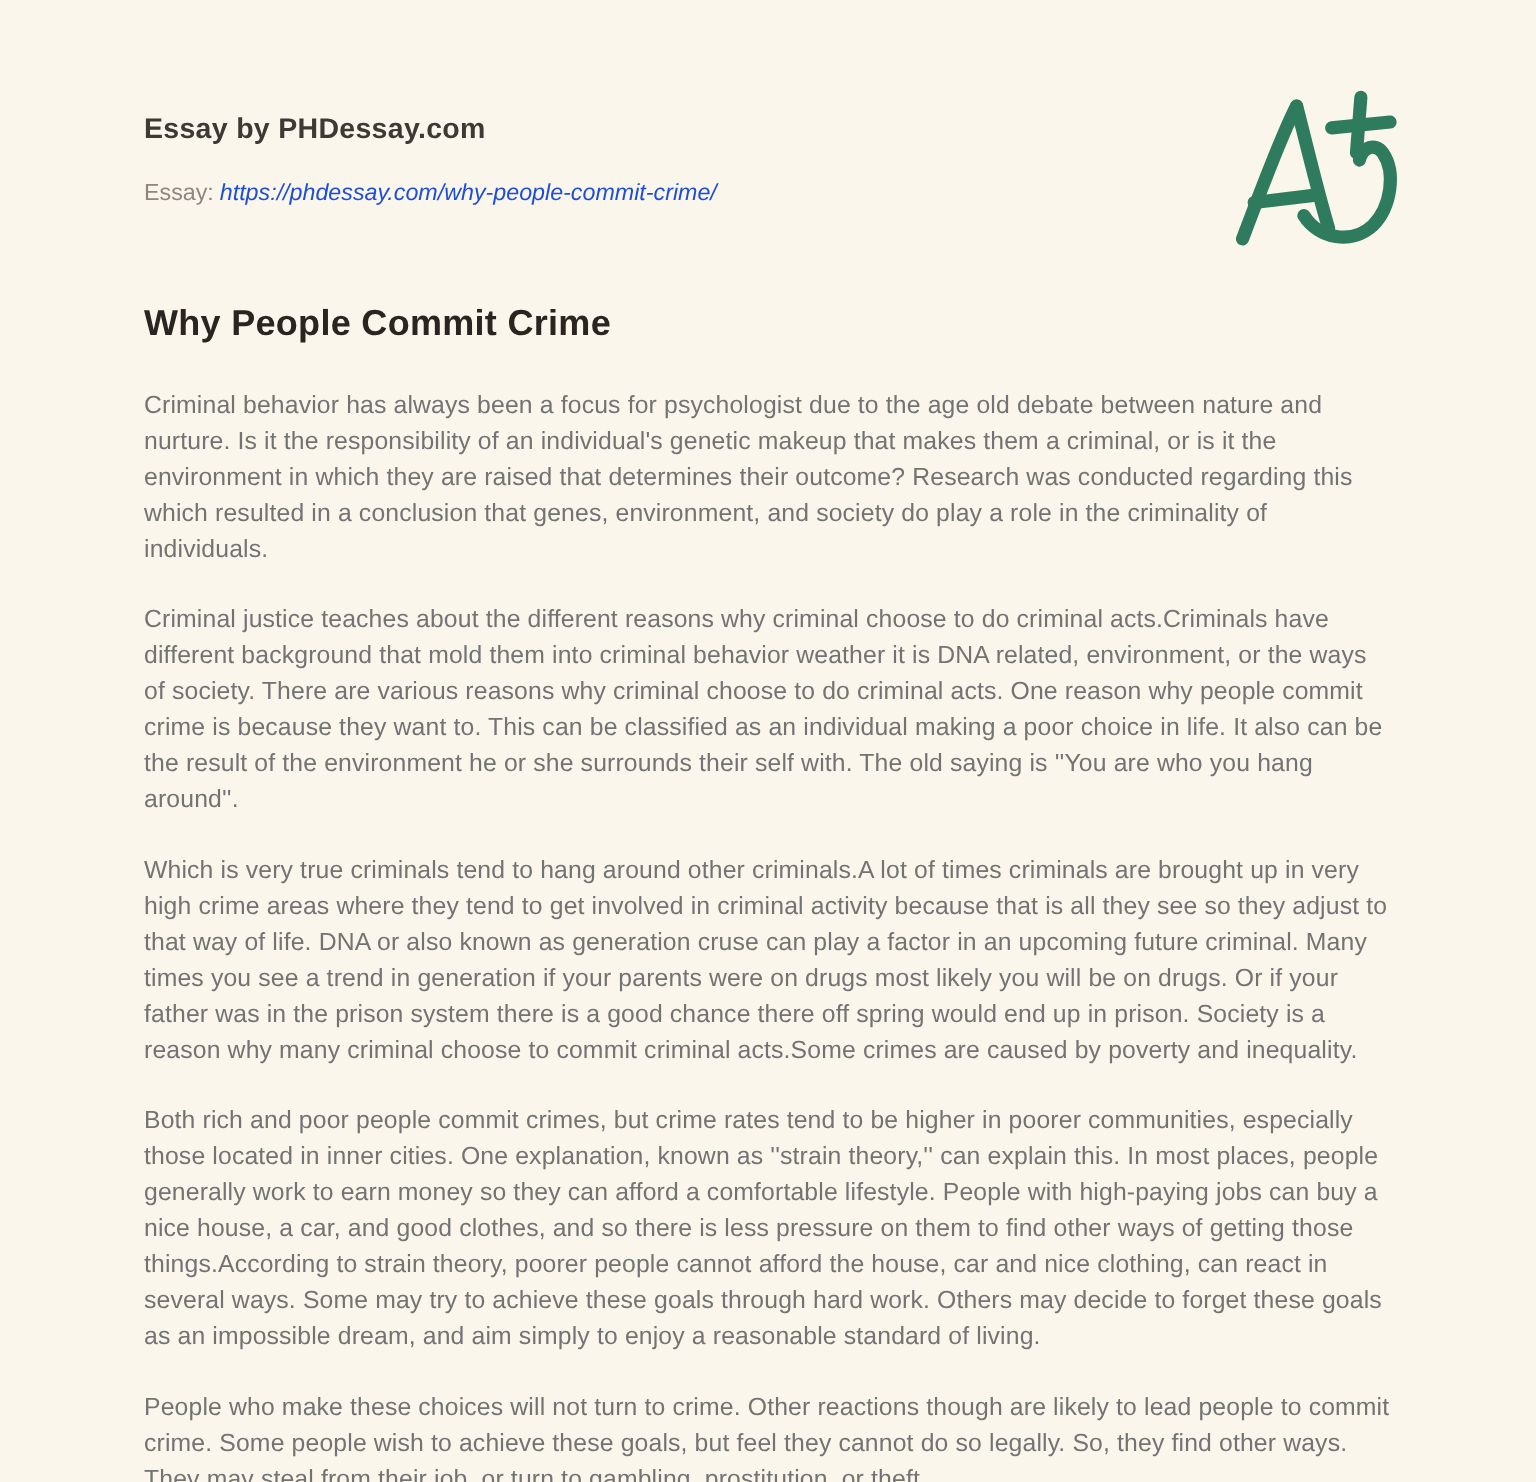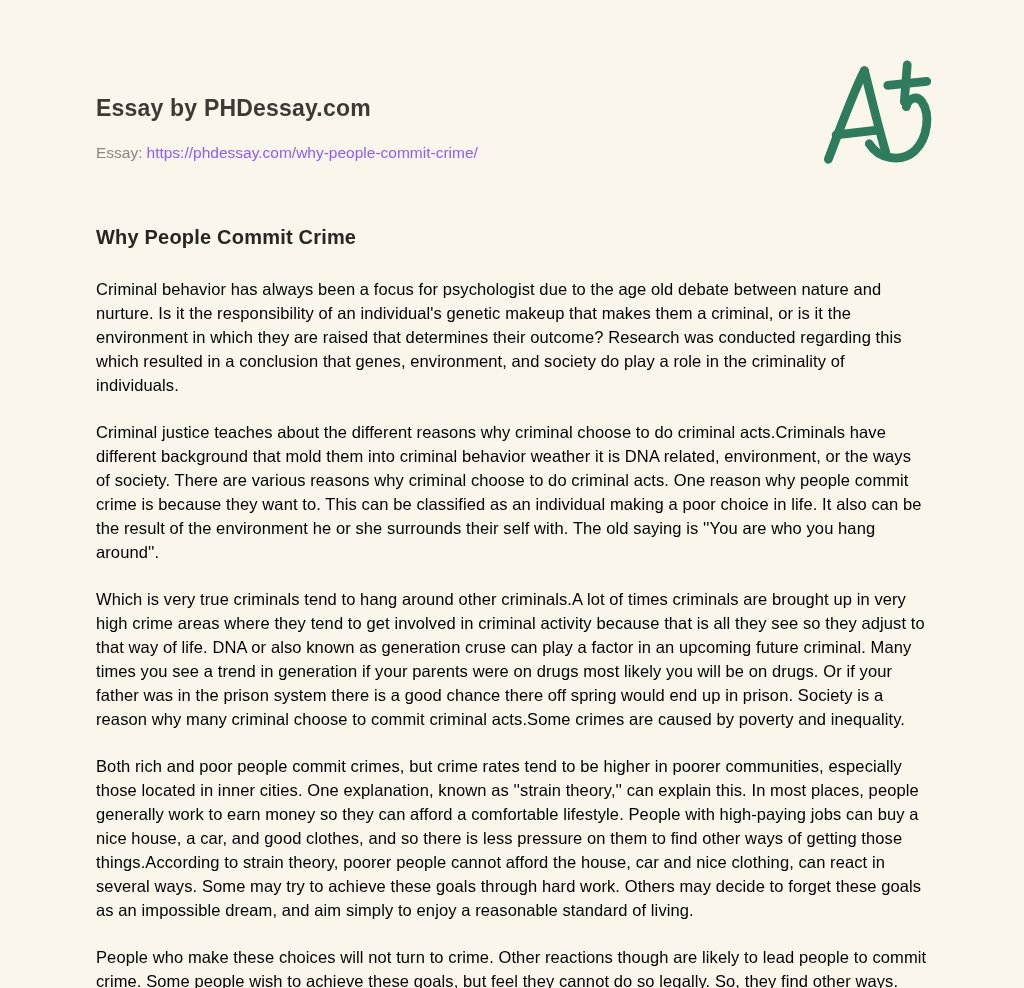--- a/index.html
+++ b/index.html
@@ -13,63 +13,63 @@
 
   .page {
     position: relative;
     width: 1024px;
     min-height: 988px;
     padding: 76px 96px 40px 96px;
     background: #FBF6EC;
   }
 
   .byline {
-    font-size: 23px;
+    font-size: 19px;
     font-weight: 700;
     color: #3E3934;
     letter-spacing: 0.2px;
-    margin-top: 19px;
   }
 
   .source-line {
     margin-top: 22px;
     font-size: 15.5px;
     color: #8D8780;
   }
 
   .source-line a {
-    color: #8b5cf6;
+    color: #1d4ed8;
     text-decoration: none;
     margin-left: 4px;
+    font-style: italic;
   }
 
   .logo {
     position: absolute;
     top: 58px;
     right: 86px;
     width: 118px;
     height: 112px;
   }
 
   .doc-title {
     margin-top: 64px;
-    font-size: 20px;
+    font-size: 24px;
     font-weight: 700;
     color: #2A2521;
     letter-spacing: 0.2px;
   }
 
   .doc-body {
     margin-top: 28px;
   }
 
   .doc-body p {
     font-size: 16.5px;
     line-height: 24px;
-    color: #000000;
+    color: #737373;
     margin-bottom: 23px;
     letter-spacing: 0.1px;
   }
 
   .doc-body p:last-child { margin-bottom: 0; }
 </style>
 </head>
 <body>
 
 <div class="page">

